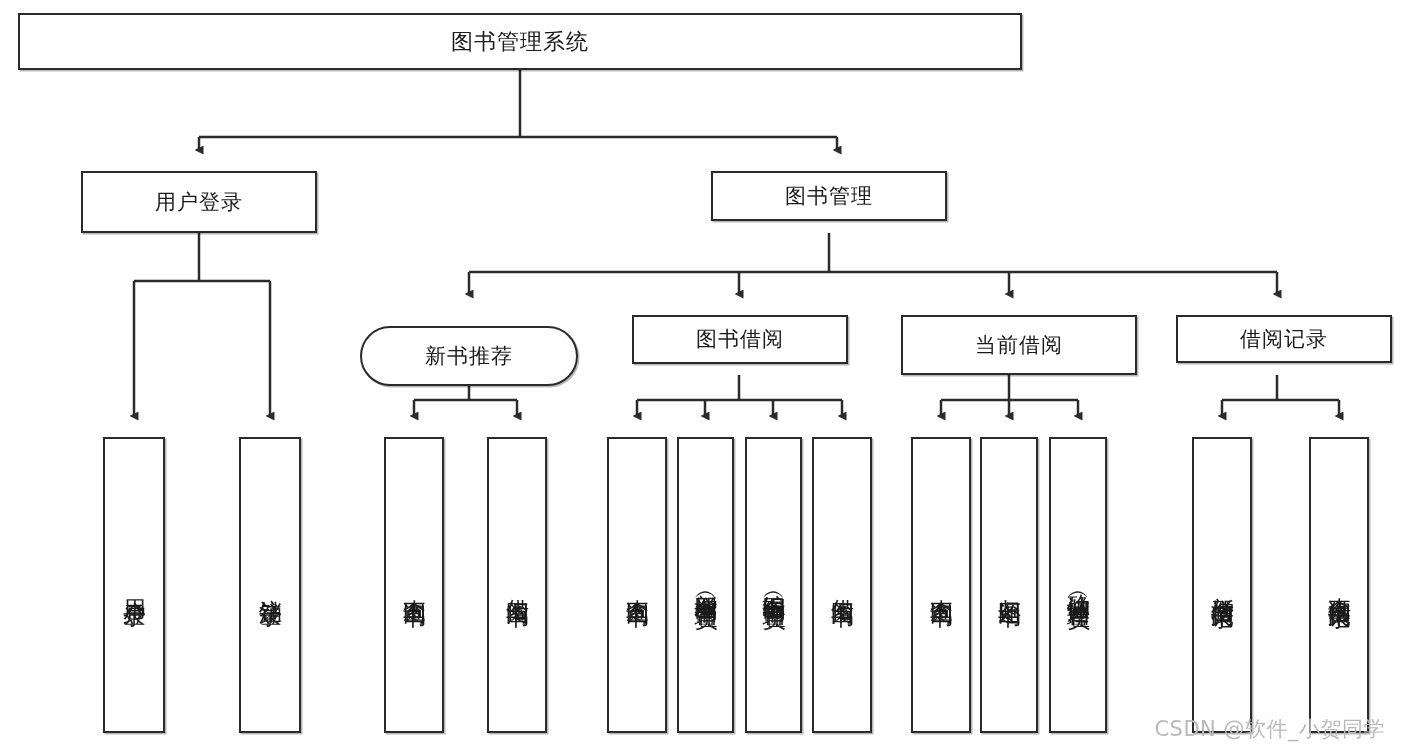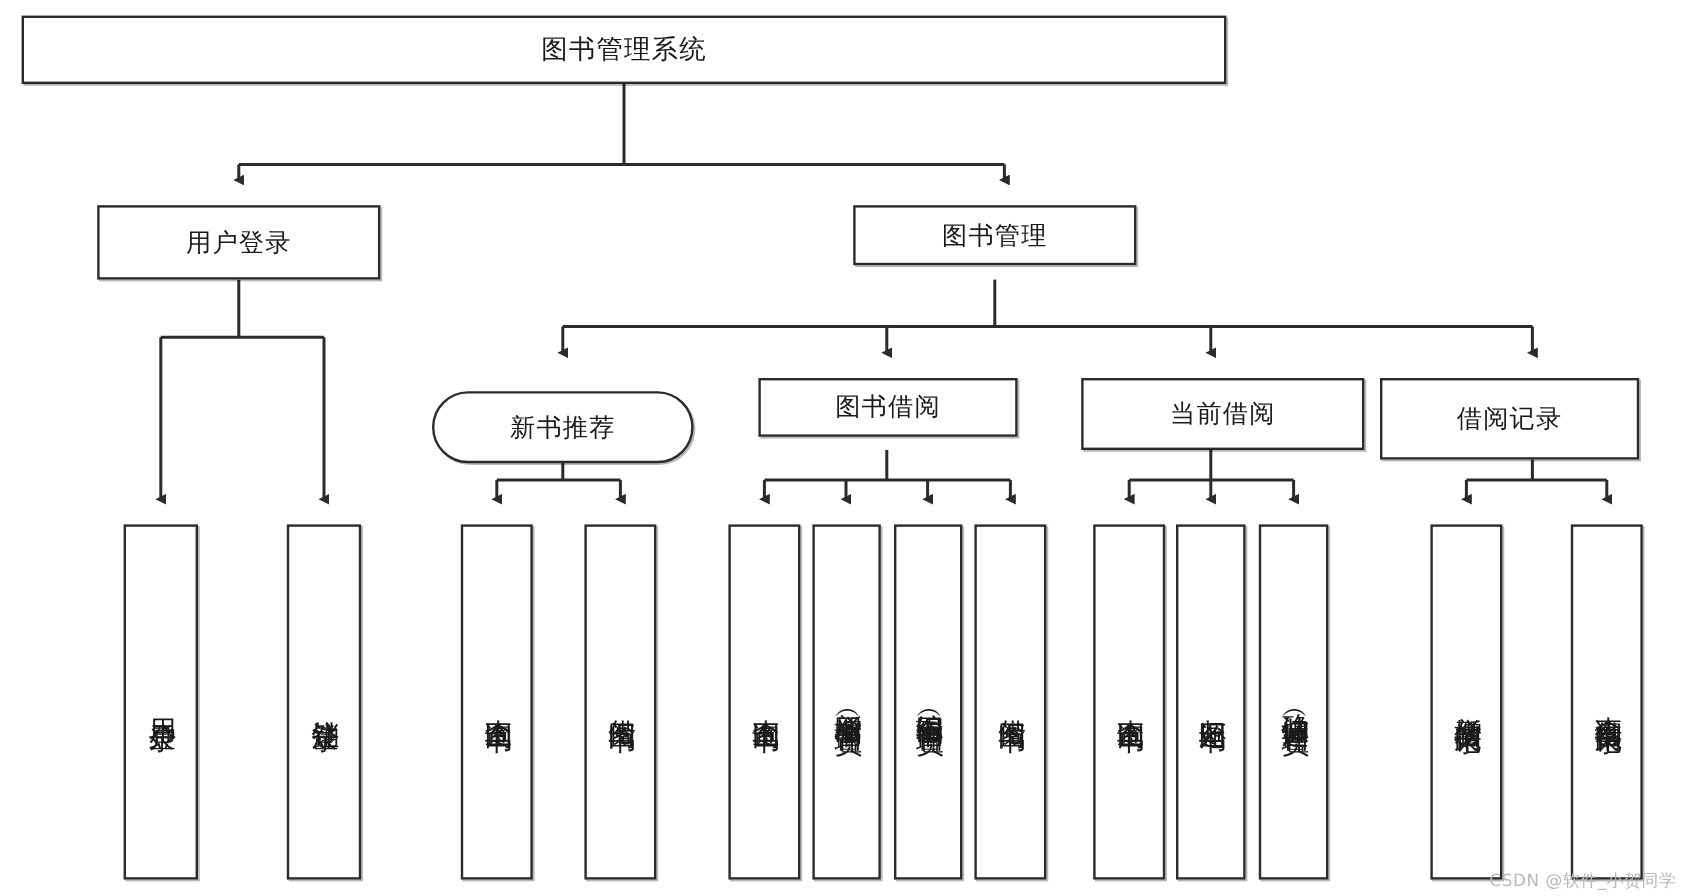--- a/index.html
+++ b/index.html
@@ -55,23 +55,23 @@
     text-orientation: upright;
     font-size: 23px;
     color: #1a1a1a;
     line-height: 1.12;
     letter-spacing: 2px;
     white-space: nowrap;
     text-align: center;
   }
   .watermark {
     position: absolute;
-    right: 8px;
+    right: 20px;
     bottom: 4px;
-    font-size: 14px;
+    font-size: 21px;
     color: #b9b9b9;
     letter-spacing: 0.5px;
     white-space: nowrap;
     user-select: none;
   }
 </style>
 </head>
 <body>
 
 <div id="diagram-root">
@@ -143,21 +143,21 @@
   </div>
 
   <div class="node-box" style="left:632px; top:315px; width:216px; height:49px;">
     <span class="node-label-h">图书借阅</span>
   </div>
 
   <div class="node-box" style="left:901px; top:315px; width:236px; height:60px;">
     <span class="node-label-h">当前借阅</span>
   </div>
 
-  <div class="node-box" style="left:1150px; top:315px; width:216px; height:68px;">
+  <div class="node-box" style="left:1176px; top:315px; width:216px; height:48px;">
     <span class="node-label-h">借阅记录</span>
   </div>
 
   <div class="node-box vertical" style="left:103px; top:437px; width:62px; height:296px;">
     <span class="node-label-v" style="margin-top: 142px;">用户登录</span>
   </div>
 
   <div class="node-box vertical" style="left:239px; top:437px; width:62px; height:296px;">
     <span class="node-label-v" style="margin-top: 142px;">注销登录</span>
   </div>

